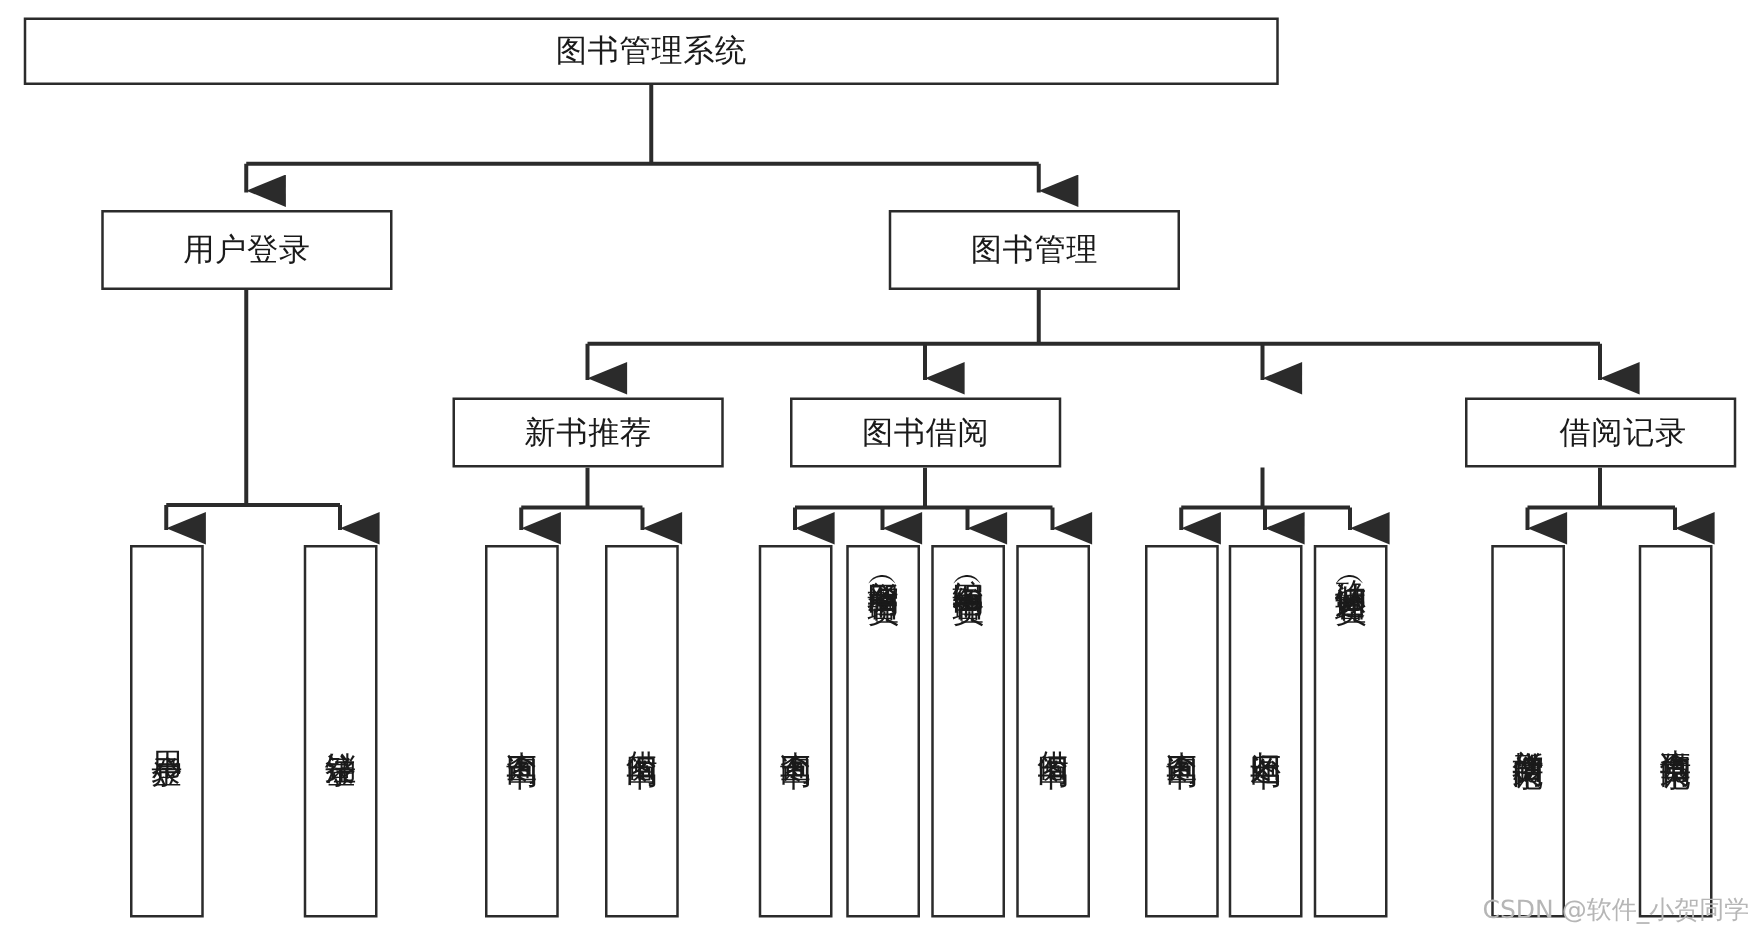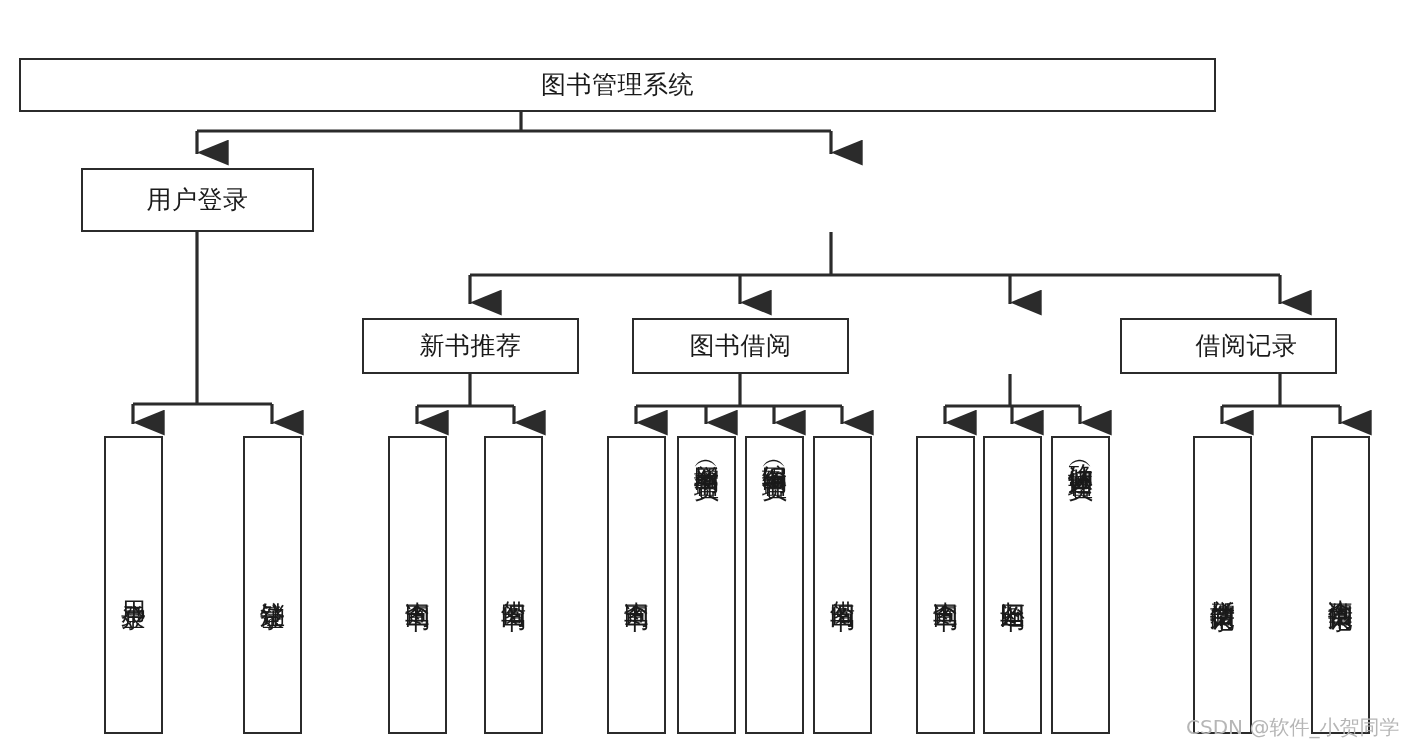--- a/index.html
+++ b/index.html
@@ -131,35 +131,38 @@
       <path d="M 1012 406 L 1012 424" marker-end="url(#arrowdown)"></path>
       <path d="M 1080 406 L 1080 424" marker-end="url(#arrowdown)"></path>
 
       <path d="M 1280 374 L 1280 406"></path>
       <path d="M 1222 406 L 1340 406"></path>
       <path d="M 1222 406 L 1222 424" marker-end="url(#arrowdown)"></path>
       <path d="M 1340 406 L 1340 424" marker-end="url(#arrowdown)"></path>
     </g>
   </svg>
 
-  <div class="node h-node root" style="left:19px; top:14px; width:1197px; height:54px;margin-top:44px;">
+  <div class="node h-node root" style="left:19px; top:14px; width:1004px; height:54px;">
     <span class="label">图书管理系统</span>
   </div>
 
   <div class="node h-node" style="left:81px; top:168px; width:233px; height:64px;">
     <span class="label">用户登录</span>
   </div>
+  <div class="node h-node" style="left:711px; top:168px; width:233px; height:64px;">
+    <span class="label">图书管理</span>
+  </div>
 
   <div class="node h-node" style="left:362px; top:318px; width:217px; height:56px;justify-content:center;">
     <span class="label">新书推荐</span>
   </div>
   <div class="node h-node" style="left:632px; top:318px; width:217px; height:56px;align-items:center;">
     <span class="label">图书借阅</span>
   </div>
-  <div class="node h-node" style="left:1120px; top:318px; width:217px; height:56px;padding-left:36px;">
+  <div class="node h-node" style="left:1172px; top:318px; width:217px; height:56px;padding-left:36px;">
     <span class="label">借阅记录</span>
   </div>
 
   <div class="node v-node center" style="left:104px; top:436px; width:59px; height:298px;">
     <span class="label">用户登录</span>
   </div>
   <div class="node v-node center" style="left:243px; top:436px; width:59px; height:298px;">
     <span class="label">注销登录</span>
   </div>
 

